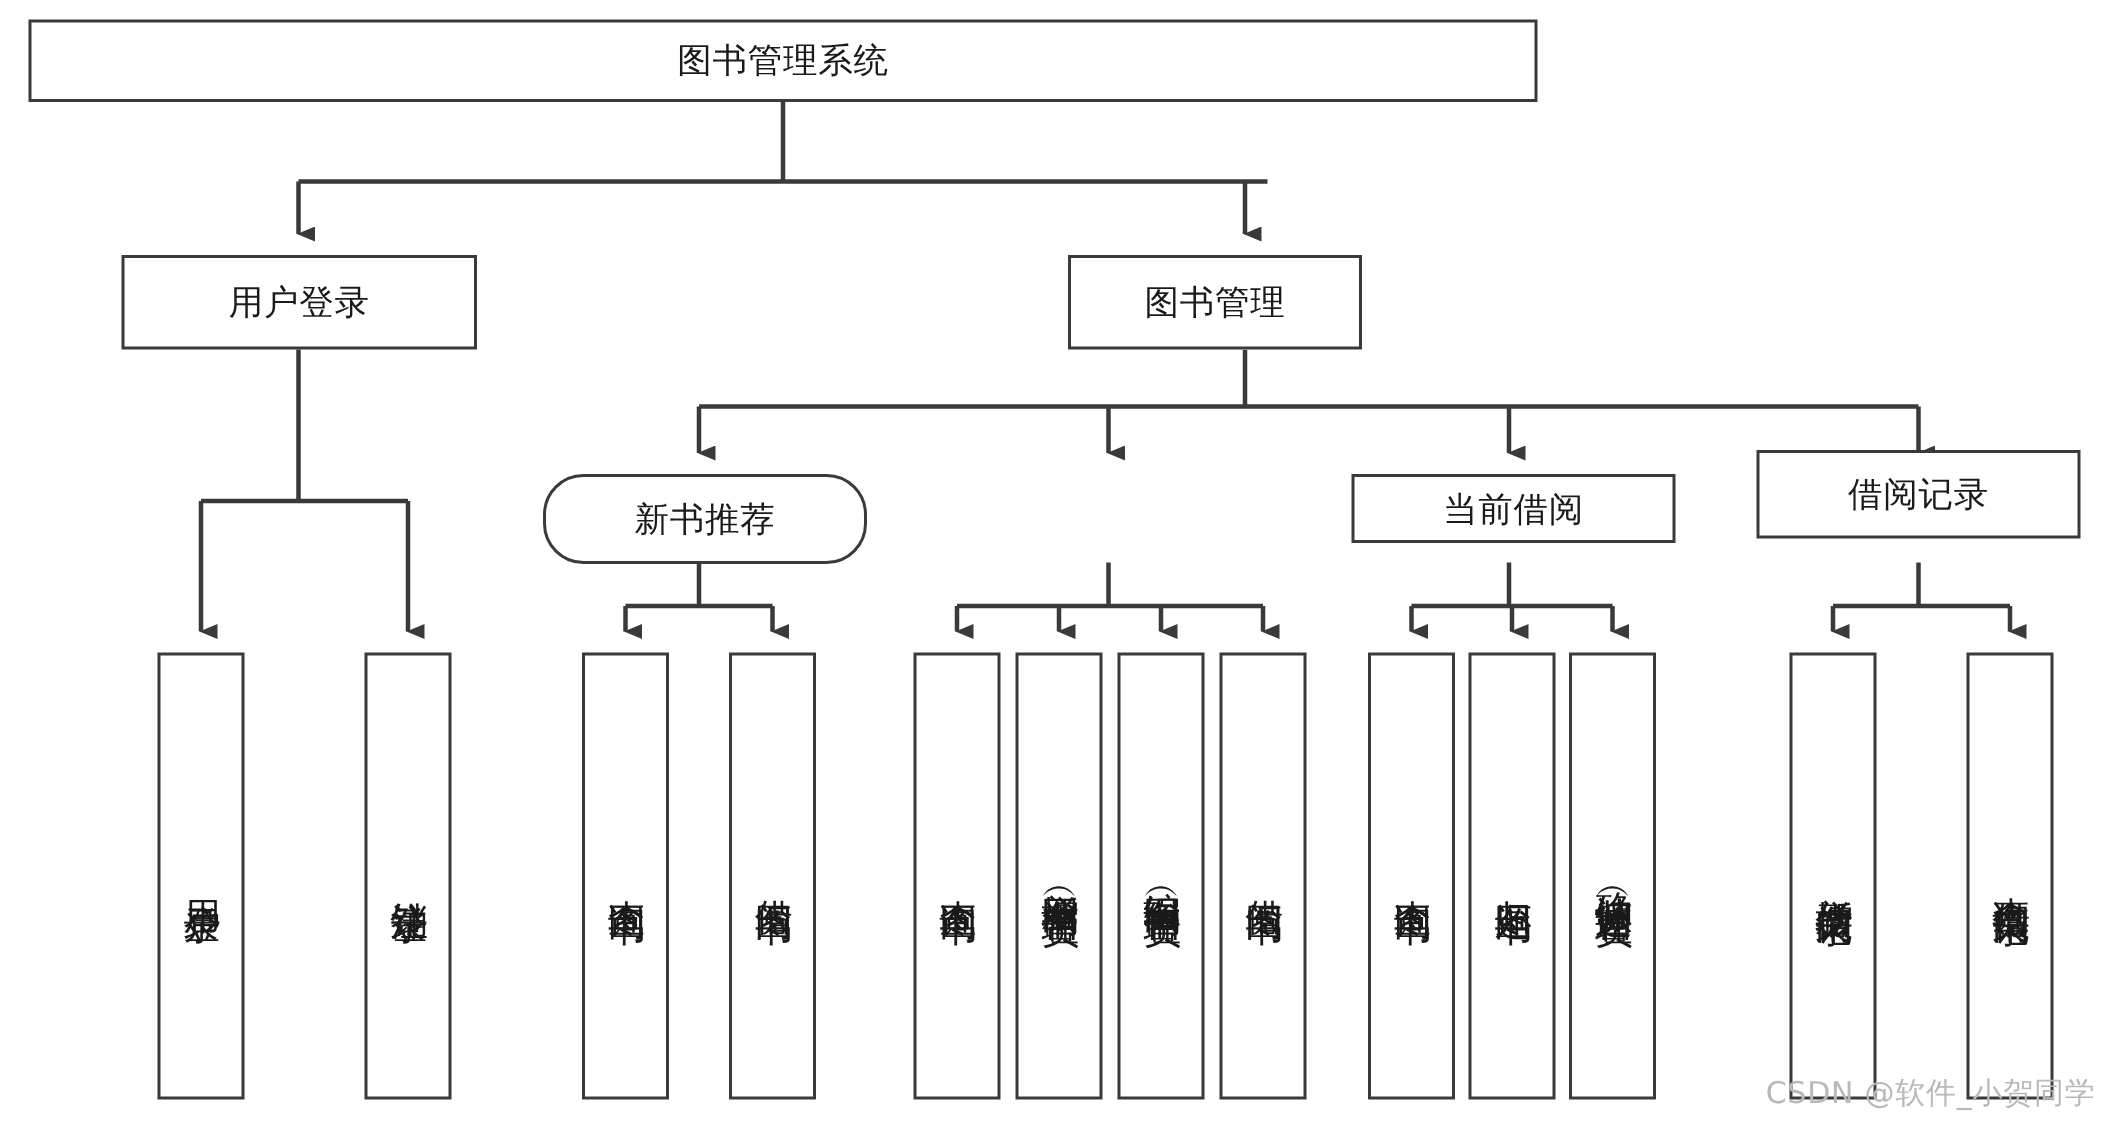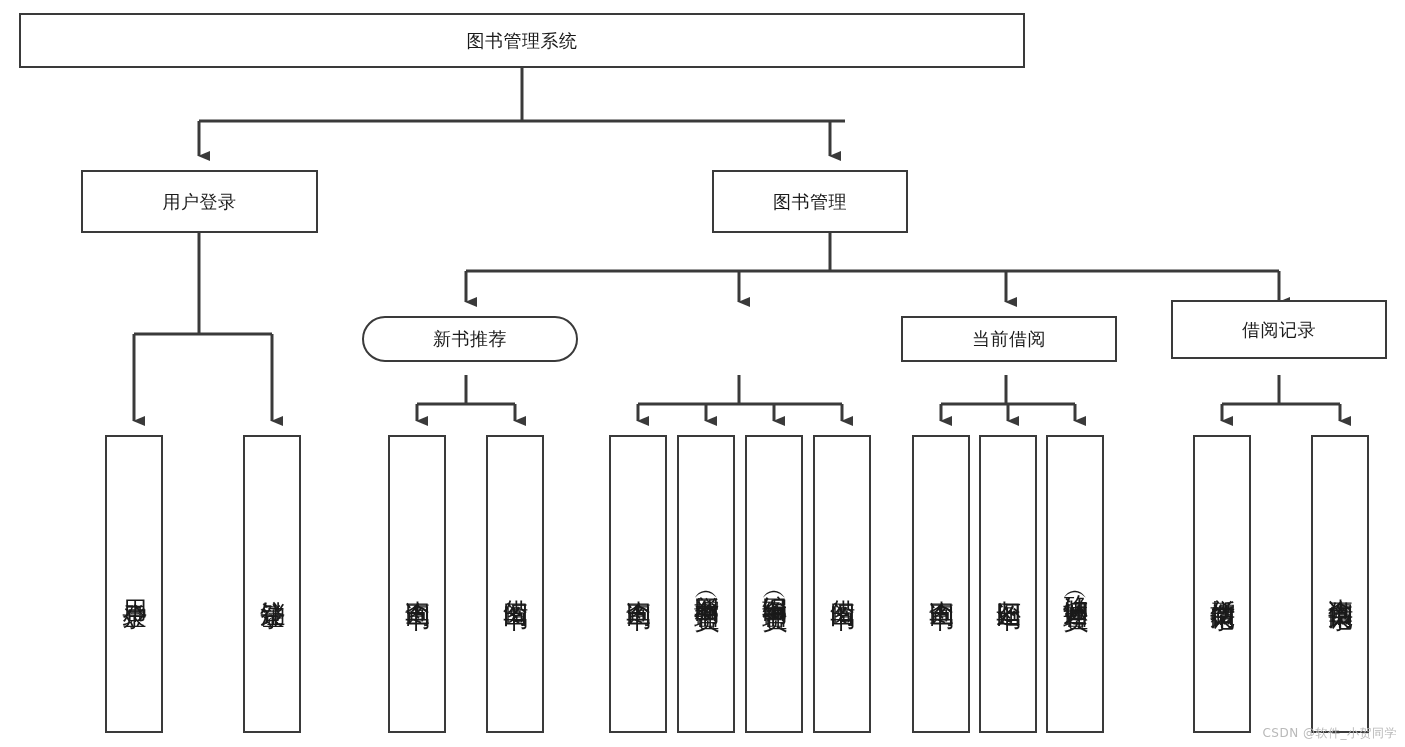--- a/index.html
+++ b/index.html
@@ -29,37 +29,37 @@
     position: absolute;
     box-sizing: border-box;
     border: 2.5px solid #3a3a3a;
     background: #ffffff;
     display: flex;
     align-items: center;
     justify-content: center;
     color: #1a1a1a;
   }
   .node.h {
-    font-size: 18px;
+    font-size: 23px;
     letter-spacing: 0.5px;
   }
   .node.v {
     writing-mode: vertical-rl;
     text-orientation: upright;
     font-size: 25px;
     line-height: 1.06;
     letter-spacing: 2px;
     padding: 4px 0;
     white-space: nowrap;
   }
   .watermark {
     position: absolute;
     right: 8px;
     bottom: 5px;
-    font-size: 12px;
+    font-size: 20px;
     color: #b9b9b9;
     letter-spacing: 0.5px;
     white-space: nowrap;
   }
 </style>
 </head>
 <body>
 
 <div id="canvas">
 
@@ -111,21 +111,21 @@
       <path d="M1222,404 L1222,421" marker-end="url(#arrow)"></path>
       <path d="M1340,404 L1340,421" marker-end="url(#arrow)"></path>
     </g>
   </svg>
 
   <div class="node h" style="left:19px; top:13px; width:1006px; height:55px;">图书管理系统</div>
 
   <div class="node h" style="left:81px; top:170px; width:237px; height:63px;">用户登录</div>
   <div class="node h" style="left:712px; top:170px; width:196px; height:63px;">图书管理</div>
 
-  <div class="node h" style="left:362px; top:316px; width:216px; height:46px;border-radius:27px;">新书推荐</div>
+  <div class="node h" style="left:362px; top:316px; width:216px; height:60px;border-radius:27px;">新书推荐</div>
   <div class="node h" style="left:901px; top:316px; width:216px; height:46px;">当前借阅</div>
   <div class="node h" style="left:1171px; top:300px; width:216px; height:59px;">借阅记录</div>
 
   <div class="node v" style="left:105px; top:435px; width:58px; height:298px;">用户登录</div>
   <div class="node v" style="left:243px; top:435px; width:58px; height:298px;">注销登录</div>
 
   <div class="node v" style="left:388px; top:435px; width:58px; height:298px;">查询图书</div>
   <div class="node v" style="left:486px; top:435px; width:58px; height:298px;">借阅图书</div>
 
   <div class="node v" style="left:609px; top:435px; width:58px; height:298px;">查询图书</div>

